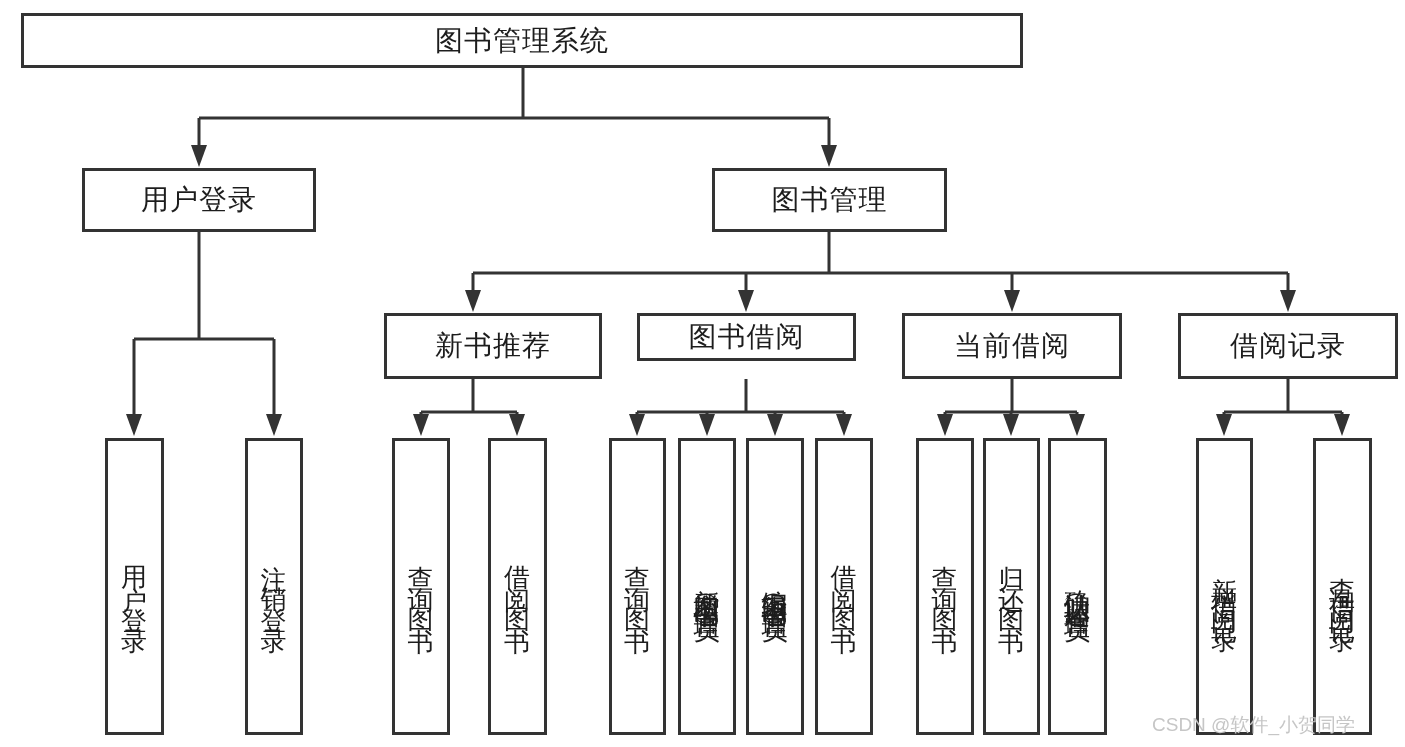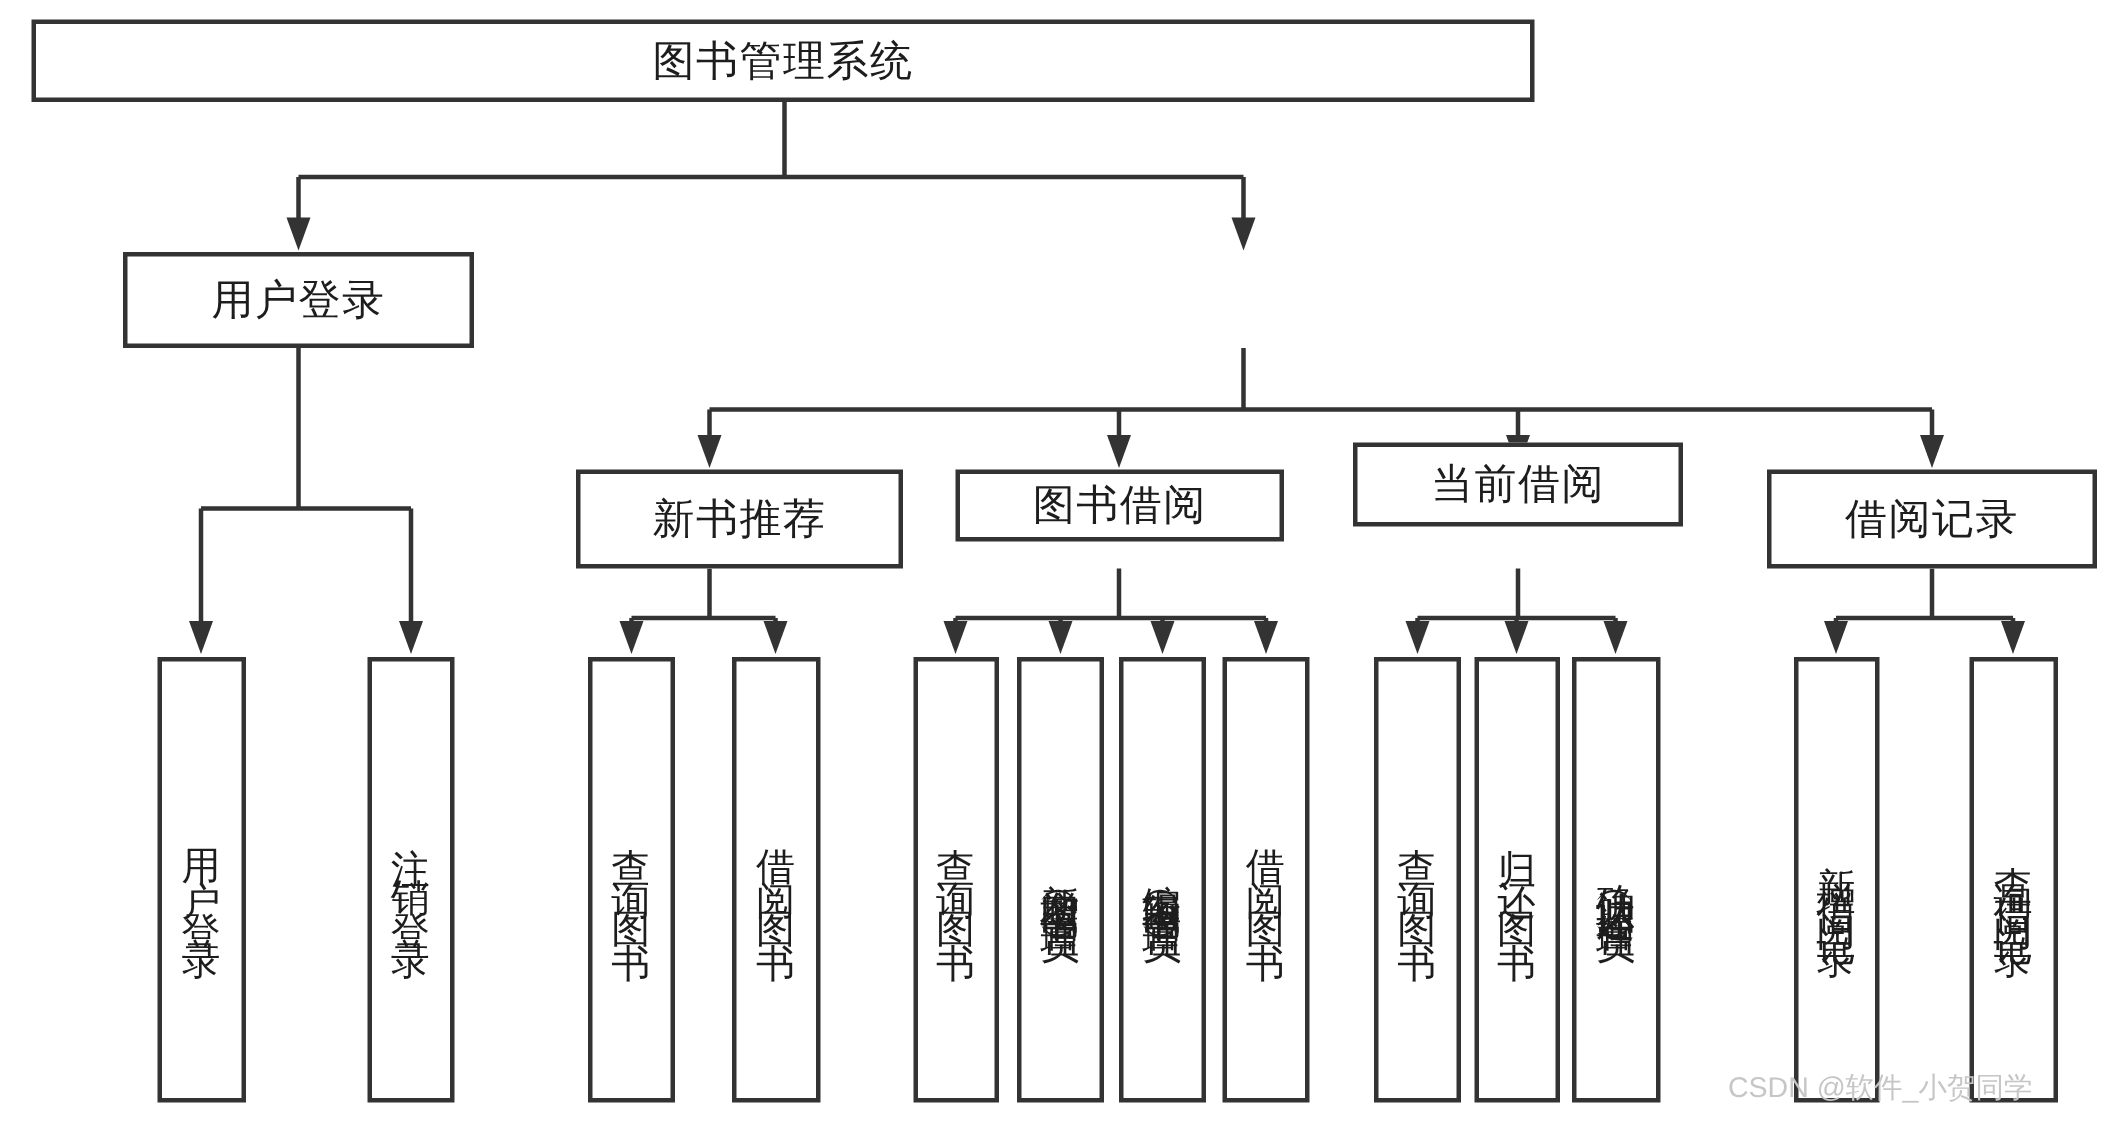--- a/index.html
+++ b/index.html
@@ -72,28 +72,31 @@
     <polygon points="1334,414 1350,414 1342,436"></polygon>
   </svg>
 
   <div class="node" style="left:21px;top:13px;width:1002px;height:55px;">
     <span class="h-label">图书管理系统</span>
   </div>
 
   <div class="node" style="left:82px;top:168px;width:234px;height:64px;">
     <span class="h-label">用户登录</span>
   </div>
+  <div class="node" style="left:712px;top:168px;width:235px;height:64px;">
+    <span class="h-label">图书管理</span>
+  </div>
 
   <div class="node" style="left:364px;top:313px;width:218px;height:66px;margin-left:20px;">
     <span class="h-label">新书推荐</span>
   </div>
   <div class="node" style="left:637px;top:313px;width:219px;height:48px;">
     <span class="h-label">图书借阅</span>
   </div>
-  <div class="node" style="left:902px;top:295px;width:220px;height:56px;">
+  <div class="node" style="left:902px;top:313px;width:220px;height:66px;">
     <span class="h-label">当前借阅</span>
   </div>
   <div class="node" style="left:1178px;top:313px;width:220px;height:66px;">
     <span class="h-label">借阅记录</span>
   </div>
 
   <div class="node leaf" style="left:105px;top:438px;width:59px;height:297px;">
     <span class="v-label ls-wide">用户登录</span>
   </div>
   <div class="node leaf" style="left:245px;top:438px;width:58px;height:297px;">

